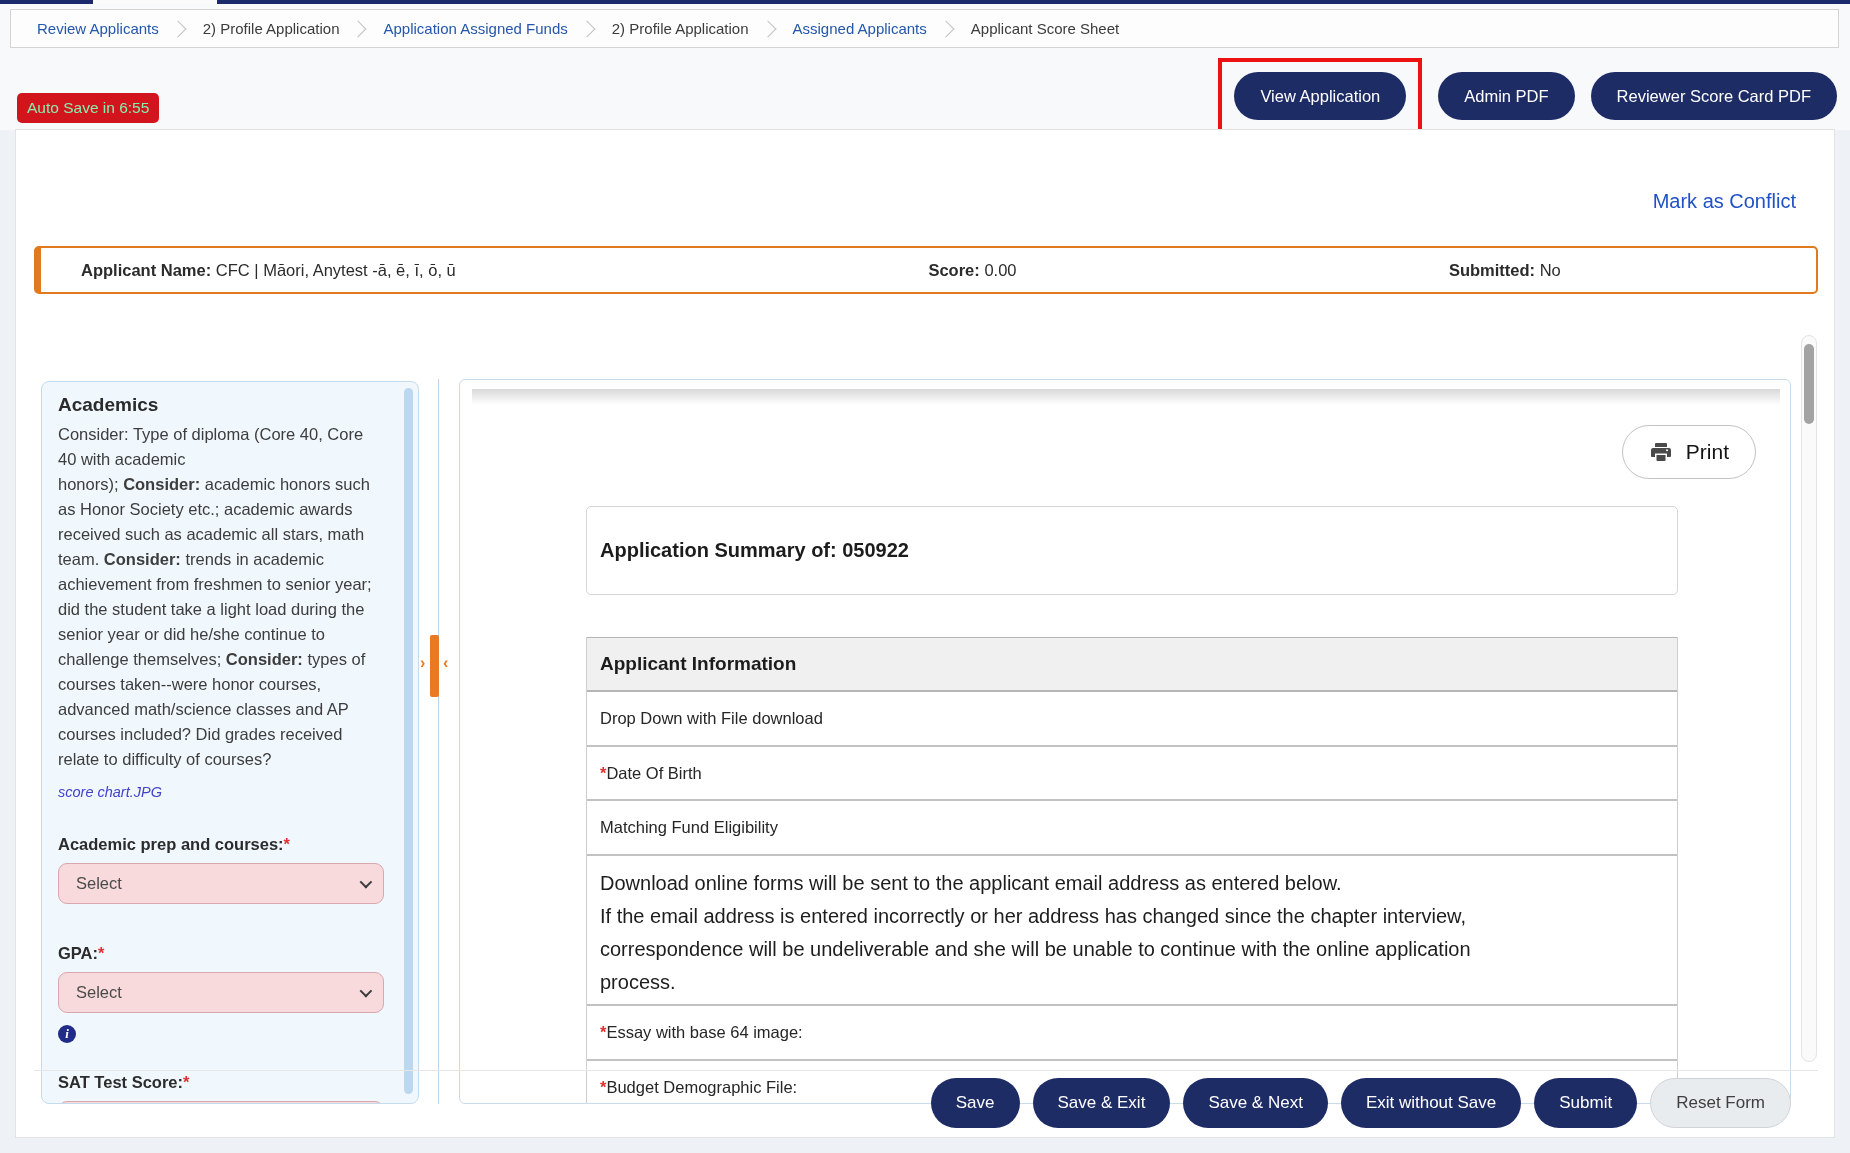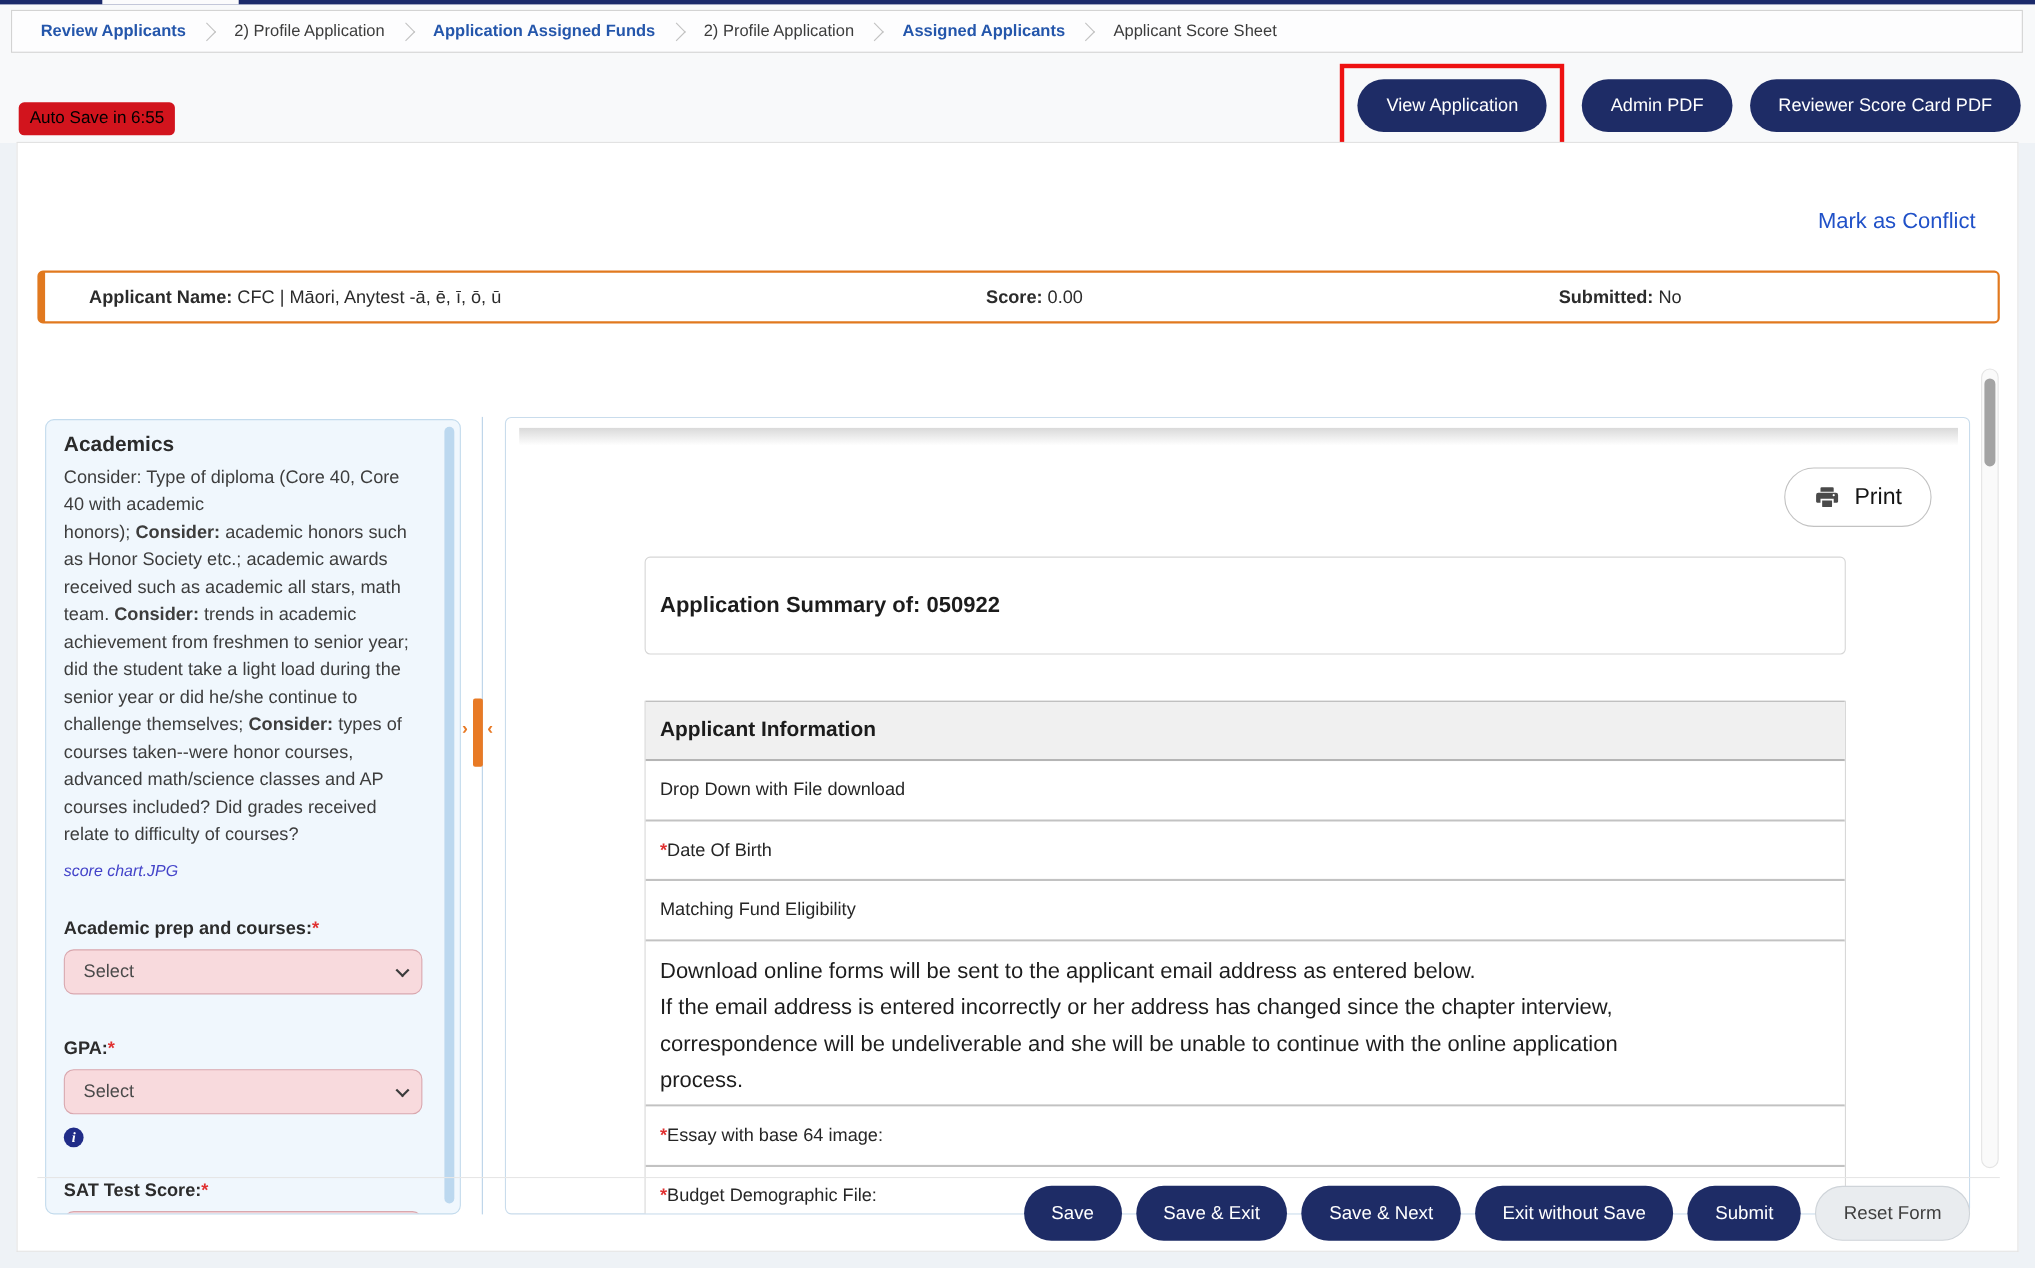--- a/index.html
+++ b/index.html
@@ -18,32 +18,32 @@
   .top-sliver { left:0; top:0; width:1850px; height:4px; background:#1b2a6b; }
   .top-sliver-gap { left:93px; top:0; width:124px; height:4px; background:#fbfbfc; }
 
   .breadcrumb {
     left:10px; top:9px; width:1829px; height:39px;
     background:#fdfdfe; border:1px solid #d3d3d3;
     display:flex; align-items:center; padding-left:26px;
     font-size:15px;
   }
   .crumb { white-space:nowrap; }
-  .crumb.link { color:#2456ab; cursor:pointer;font-weight:bold; }
+  .crumb.link { color:#2456ab; cursor:pointer; }
   .crumb.plain { color:#3c3c3c; }
   .crumb-sep {
     width:12px; height:12px; flex:0 0 auto;
     border-top:1px solid #c2c2c2; border-right:1px solid #c2c2c2;
     transform:rotate(45deg);
     margin:0 19px 0 13px;
   }
 
   .autosave {
     left:17px; top:93px;
-    background:#d2141d; color:#000000;
+    background:#d2141d; color:#86efac;
     font-size:15.5px; padding:6px 10px; border-radius:5px;
   }
 
   .top-actions {
     top:58px; right:13px;
     display:flex; align-items:center; gap:16px;
   }
   .btn-navy {
     background:#1e2c66; color:#fff; border:none;
     height:48px; border-radius:26px; padding:0 26px;
@@ -63,21 +63,21 @@
   .sheet-title .bold { font-weight:bold; }
   .conflict-link { top:60px; right:38px; font-size:20px; color:#2051c8; cursor:pointer; }
 
   .applicant-bar {
     left:18px; top:116px; width:1784px; height:48px;
     border:2px solid #e1791f; border-left:7px solid #e1791f; border-radius:5px;
     display:flex; align-items:center; padding-left:40px;
     font-size:16.5px; color:#2b2b2b; background:#fff;
   }
   .seg-name { flex:0 0 47%; }
-  .seg-score { flex:0 0 30%; }
+  .seg-score { flex:0 0 30%;margin-left:32px; }
   .lbl-b { font-weight:bold; }
 
   .content-row { left:18px; top:205px; width:1784px; height:727px;margin-top:44px; }
 
   
   .academics-panel {
     left:7px; top:2px; width:378px; height:723px;
     background:#f0f7fd; border:1px solid #c3dbed; border-radius:8px;
     padding:12px 36px 0 16px; overflow:hidden;
   }

